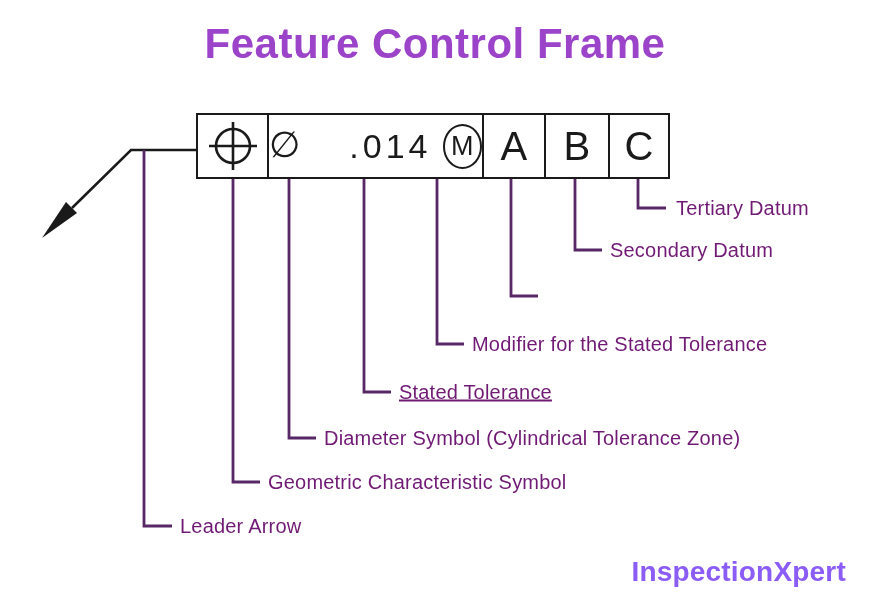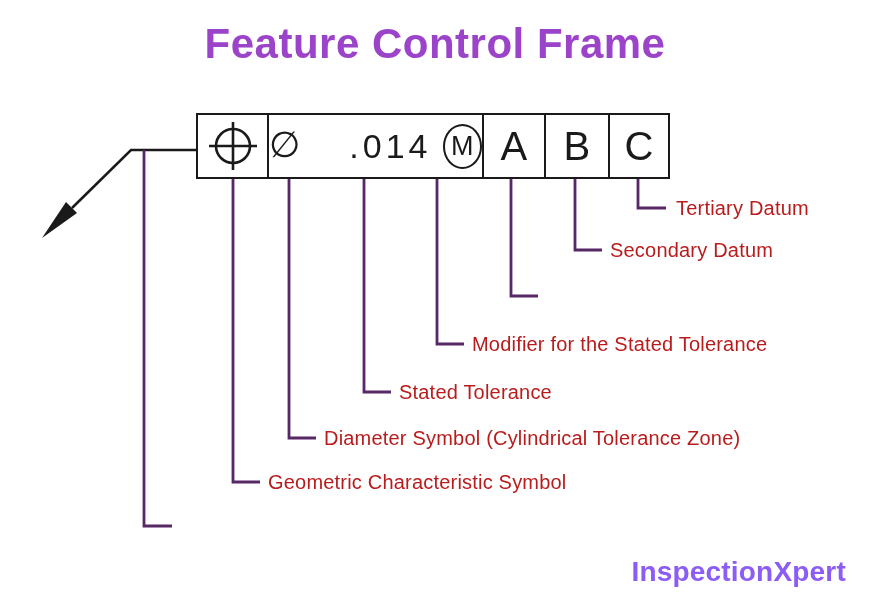--- a/index.html
+++ b/index.html
@@ -81,21 +81,21 @@
     justify-content: center;
     font-size: 27px;
     font-weight: 400;
     line-height: 1;
     box-sizing: border-box;
   }
   .callout-label {
     position: absolute;
     transform: translateY(-50%);
     font-size: 20px;
-    color: #b91c1c;
+    color: #701a75;
     white-space: nowrap;
     letter-spacing: 0.2px;
   }
   .logo {
     position: absolute;
     top: 556px;
     right: 24px;
     font-size: 28px;
     font-weight: 700;
     color: #8b5cf6;
@@ -143,22 +143,23 @@
       <span class="datum-letter">A</span>
     </div>
     <div class="fcf-cell cell-b">
       <span class="datum-letter">B</span>
     </div>
     <div class="fcf-cell cell-c">
       <span class="datum-letter">C</span>
     </div>
   </div>
 
+  <div class="callout-label" style="left:180px; top:526px;">Leader Arrow</div>
   <div class="callout-label" style="left:268px; top:482px;">Geometric Characteristic Symbol</div>
   <div class="callout-label" style="left:324px; top:438px;">Diameter Symbol (Cylindrical Tolerance Zone)</div>
-  <div class="callout-label" style="left:399px; top:392px;">Stated Tolerance</div>
+  <div class="callout-label" style="left:399px; top:392px;text-decoration:underline;">Stated Tolerance</div>
   <div class="callout-label" style="left:472px; top:344px;">Modifier for the Stated Tolerance</div>
   <div class="callout-label" style="left:610px; top:250px;">Secondary Datum</div>
   <div class="callout-label" style="left:676px; top:208px;">Tertiary Datum</div>
 
   <div class="logo">InspectionXpert</div>
 
 </div>
 
 </body></html>

